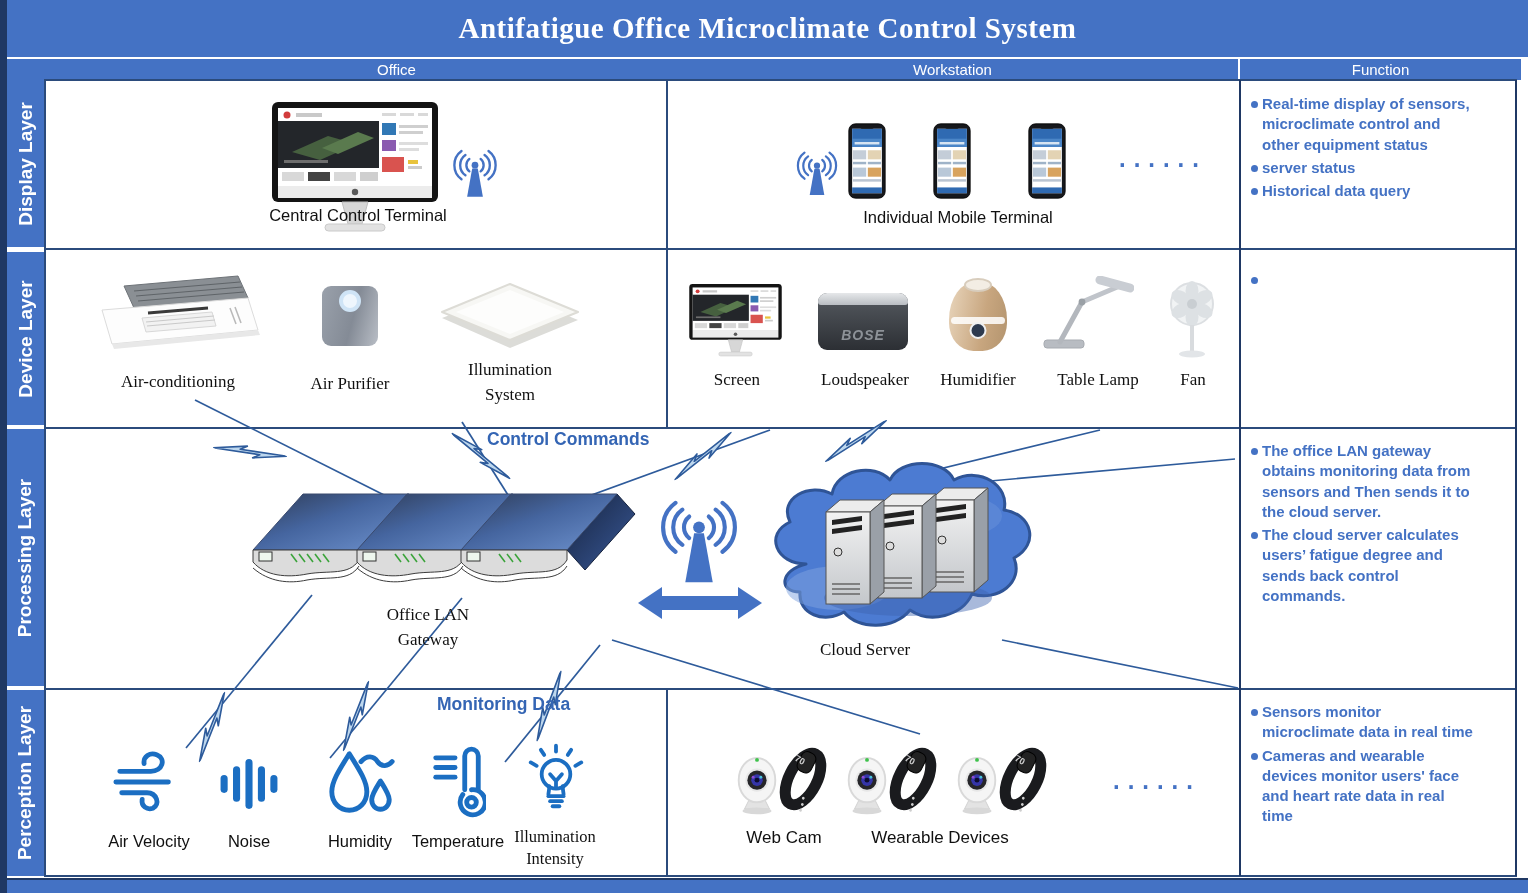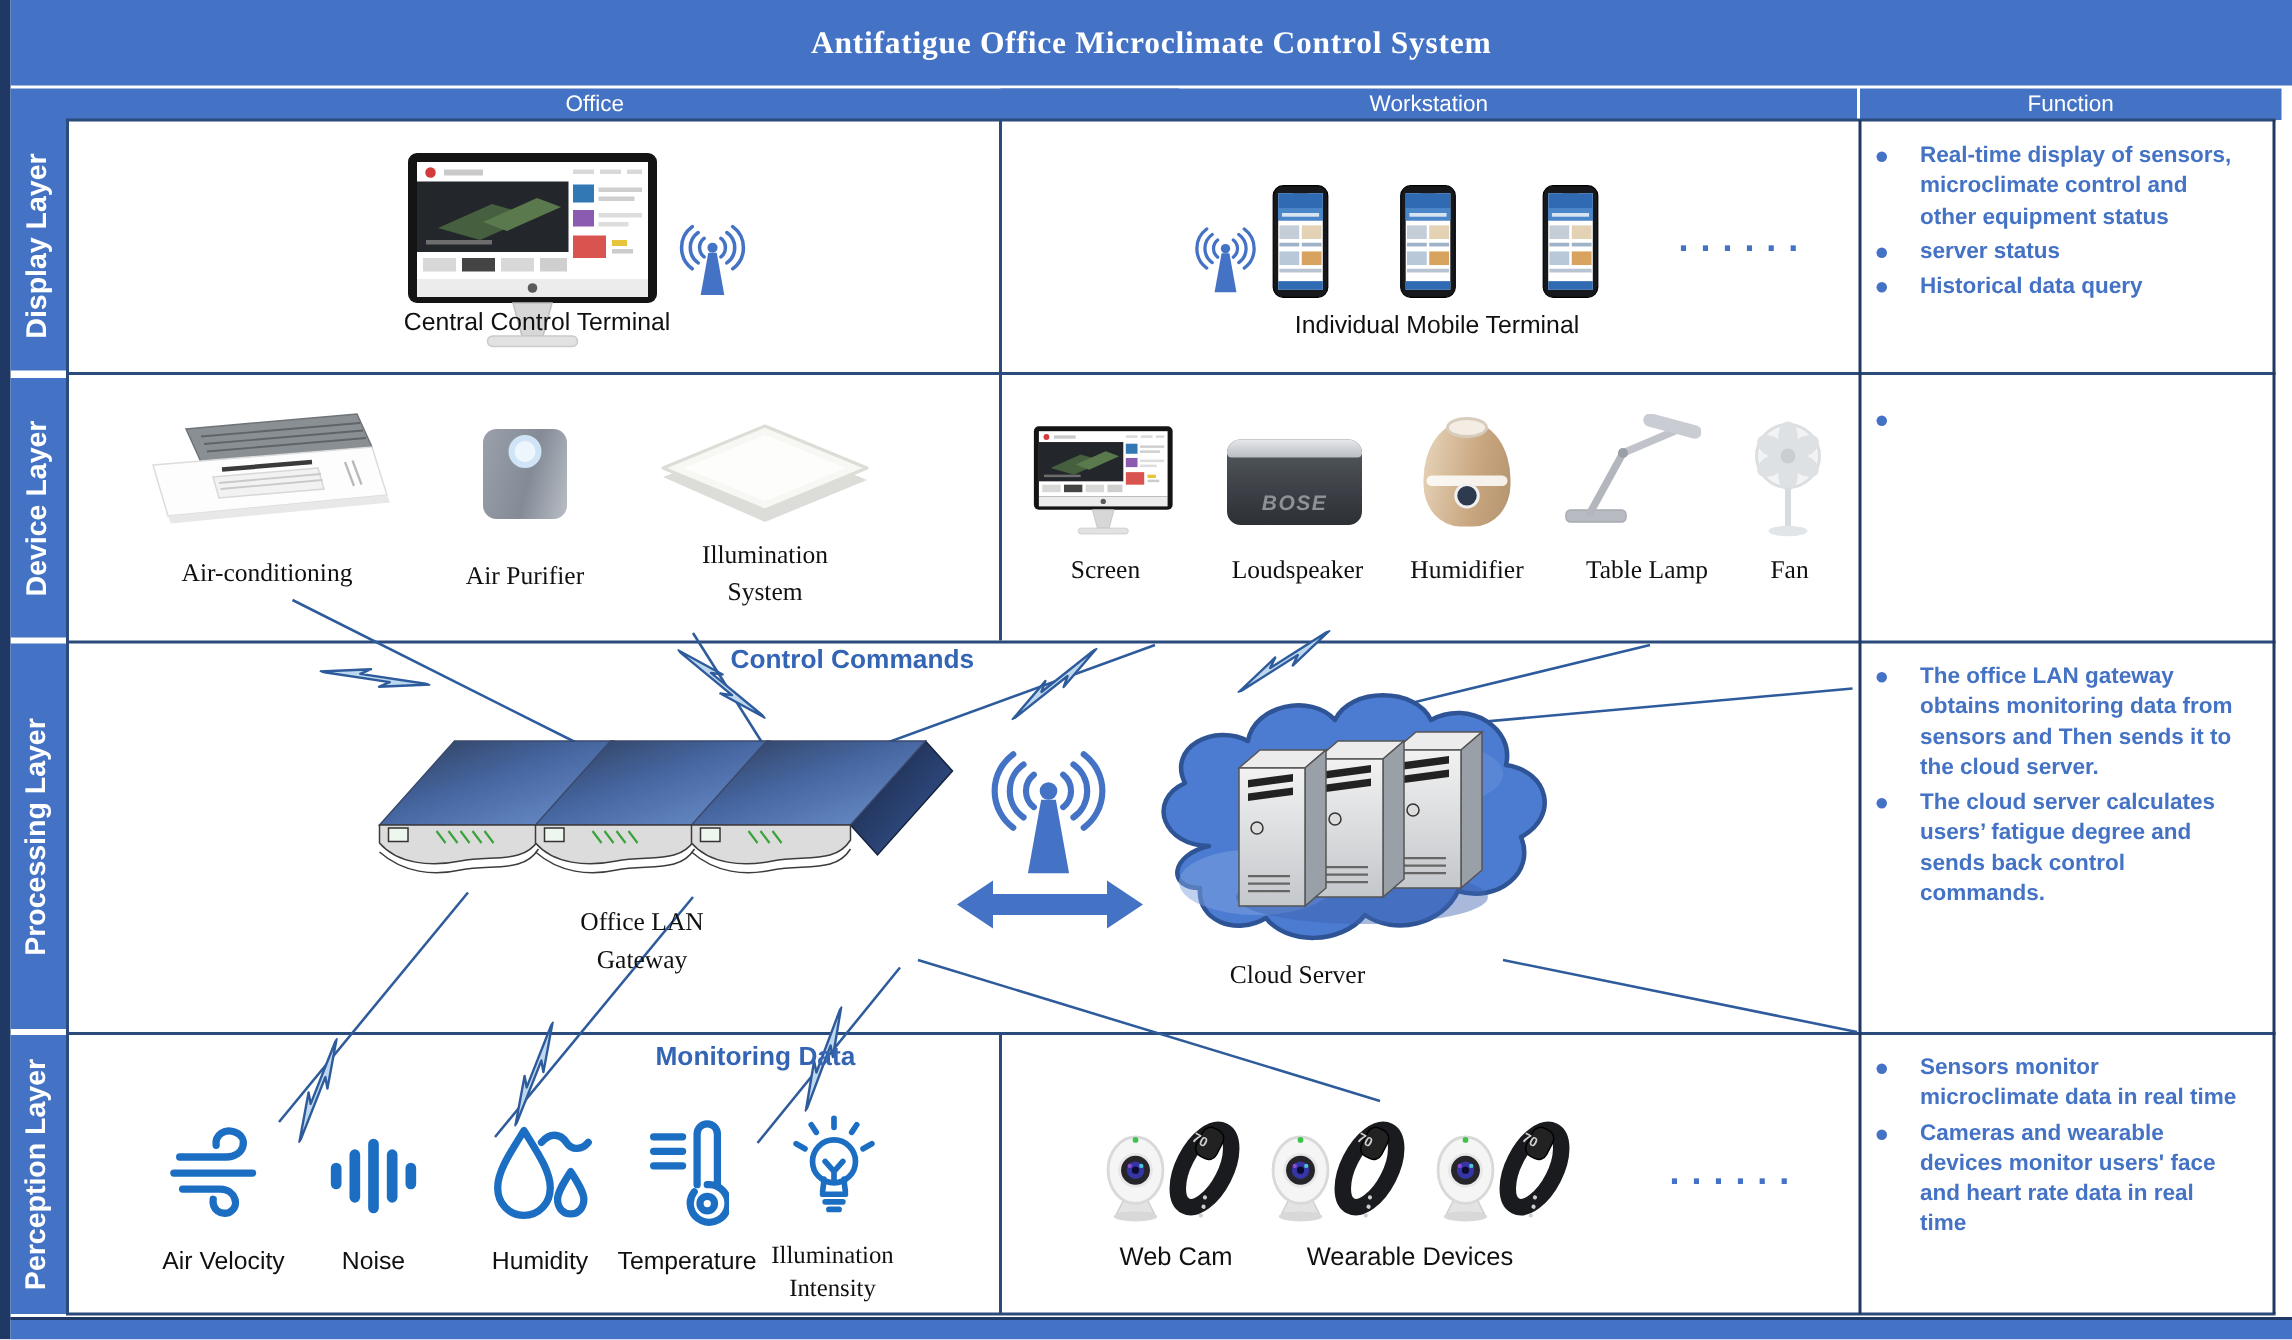--- a/index.html
+++ b/index.html
@@ -2,35 +2,35 @@
 <html><head>
 <meta charset="utf-8">
 <style>
   html,body{margin:0;padding:0;background:#fff;}
   .stage{position:relative;width:1528px;height:893px;background:#fff;overflow:hidden;
          font-family:"Liberation Sans",sans-serif;}
   .abs{position:absolute;}
   .leftedge{position:absolute;left:0;top:0;width:7px;height:893px;background:#1F3864;}
   .titlebar{position:absolute;left:7px;top:0;width:1521px;height:57px;background:#4472C4;
             color:#fff;display:flex;align-items:center;justify-content:center;
-            font-family:"Liberation Serif",serif;font-size:21px;font-weight:600;letter-spacing:.5px;}
+            font-family:"Liberation Serif",serif;font-size:29px;font-weight:600;letter-spacing:.5px;}
   .colhead{position:absolute;top:59px;height:21px;background:#4472C4;color:#fff;font-size:15px;
            display:flex;align-items:center;justify-content:center;}
   .sidecell{position:absolute;left:7px;width:37px;background:#4472C4;display:flex;
             align-items:center;justify-content:center;}
   .vtext{transform:rotate(-90deg);white-space:nowrap;color:#fff;font-weight:bold;font-size:19px;}
   .hline,.vline{position:absolute;background:#2B4B7C;}
   .footer{position:absolute;left:7px;top:878px;width:1521px;height:15px;background:#4472C4;border-top:2px solid #1F3864;}
   .slab{font-family:"Liberation Serif",serif;font-size:17px;color:#101010;text-align:center;position:absolute;line-height:1.45;}
   .alab{font-family:"Liberation Sans",sans-serif;font-size:16.5px;color:#101010;text-align:center;position:absolute;}
   .bluelab{position:absolute;color:#3465B4;font-weight:bold;font-size:17.5px;white-space:nowrap;}
   .dots{position:absolute;color:#4472C4;font-weight:bold;font-size:21px;letter-spacing:2px;
         font-family:"DejaVu Sans Mono",monospace;}
   .fnbox{position:absolute;left:1241px;width:275px;box-sizing:border-box;padding:12px 12px 0 10px;}
-  .bullet{display:flex;gap:22px;margin-bottom:3px;}
+  .bullet{display:flex;gap:4px;margin-bottom:3px;}
   .bullet .dot{width:7px;height:7px;border-radius:50%;background:#4472C4;margin-top:7px;flex:none;}
   .bullet .txt{color:#4472C4;font-weight:bold;font-size:15px;line-height:1.35;max-width:212px;}
   
   .purifier{position:absolute;left:322px;top:286px;width:56px;height:60px;border-radius:9px;
             background:linear-gradient(105deg,#9aa1ab 0%,#848b96 55%,#b9bec6 100%);}
   .purifier .eye{position:absolute;left:50%;top:4px;transform:translateX(-50%);width:22px;height:22px;
                  border-radius:50%;background:#eef6fd;border:4px solid #cfe4f6;box-sizing:border-box;}
   .speaker{position:absolute;left:818px;top:293px;width:90px;height:57px;border-radius:9px;
            background:linear-gradient(#565b61,#2c2f34);display:flex;align-items:center;justify-content:center;}
   .speaker .top{position:absolute;left:0;top:0;width:100%;height:12px;border-radius:9px 9px 3px 3px;

